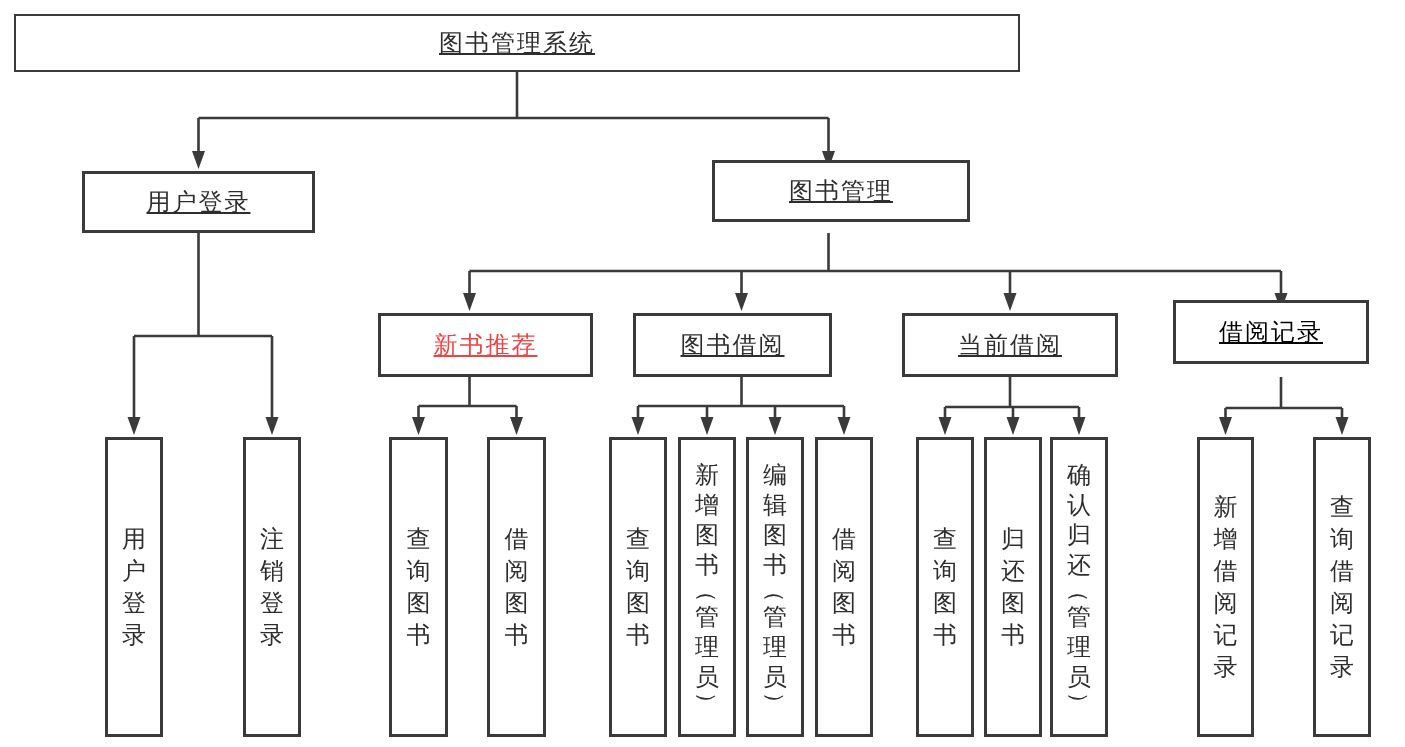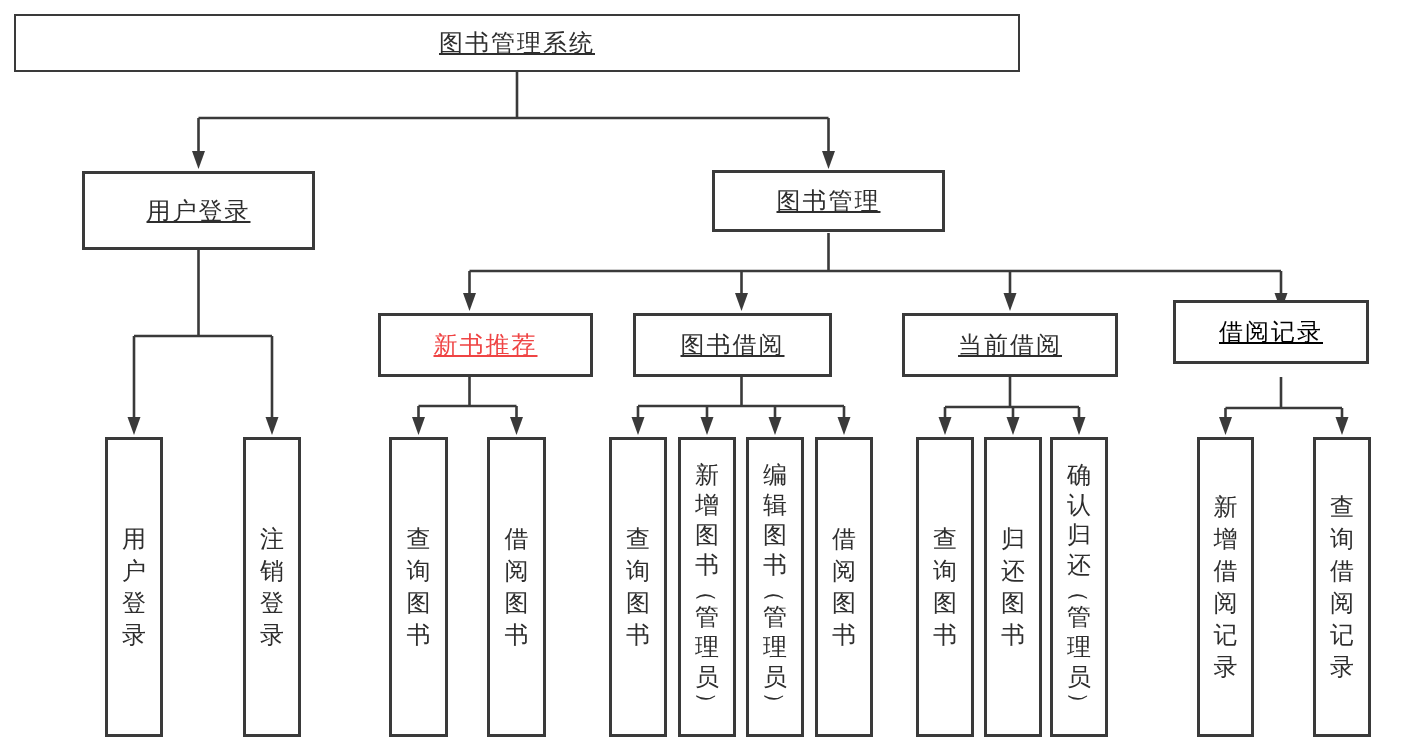--- a/index.html
+++ b/index.html
@@ -96,24 +96,24 @@
       <polygon points="938.5,417 951.5,417 945,435" fill="#3a3a3a"></polygon>
       <polygon points="1006.5,417 1019.5,417 1013,435" fill="#3a3a3a"></polygon>
       <polygon points="1072.5,417 1085.5,417 1079,435" fill="#3a3a3a"></polygon>
       <polygon points="1219,417 1232,417 1225.5,435" fill="#3a3a3a"></polygon>
       <polygon points="1335.5,417 1348.5,417 1342,435" fill="#3a3a3a"></polygon>
     </svg>
   <div id="nodes-layer">
       <div class="node h-box root-box" style="left: 14px; top: 14px; width: 1006px; height: 58px; border-color: rgb(58, 58, 58); color: rgb(46, 46, 46);">
         <span>图书管理系统</span>
       </div>
-      <div class="node h-box" style="left: 82px; top: 171px; width: 233px; height: 79px; border-color: rgb(58, 58, 58); color: rgb(46, 46, 46);">
+      <div class="node h-box" style="left: 82px; top: 171px; width: 233px; height: 62px; border-color: rgb(58, 58, 58); color: rgb(46, 46, 46);">
         <span>用户登录</span>
       </div>
-      <div class="node h-box" style="left: 712px; top: 170px; width: 233px; height: 62px; border-color: rgb(58, 58, 58); color: rgb(46, 46, 46); text-align: right;">
+      <div class="node h-box" style="left: 712px; top: 160px; width: 258px; height: 62px; border-color: rgb(58, 58, 58); color: rgb(46, 46, 46); text-align: right;">
         <span>图书管理</span>
       </div>
       <div class="node h-box" style="left: 378px; top: 313px; width: 215px; height: 64px; border-color: rgb(58, 58, 58); color: #ef4444;">
         <span>新书推荐</span>
       </div>
       <div class="node h-box" style="left: 633px; top: 313px; width: 199px; height: 64px; border-color: rgb(58, 58, 58); color: rgb(46, 46, 46);">
         <span>图书借阅</span>
       </div>
       <div class="node h-box" style="left: 902px; top: 313px; width: 216px; height: 64px; border-color: rgb(58, 58, 58); color: rgb(46, 46, 46);">
         <span>当前借阅</span>

